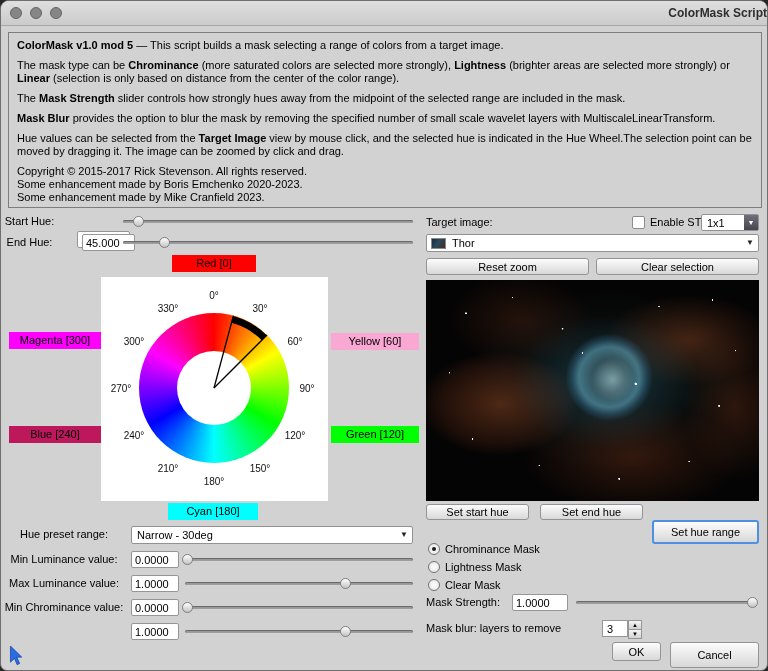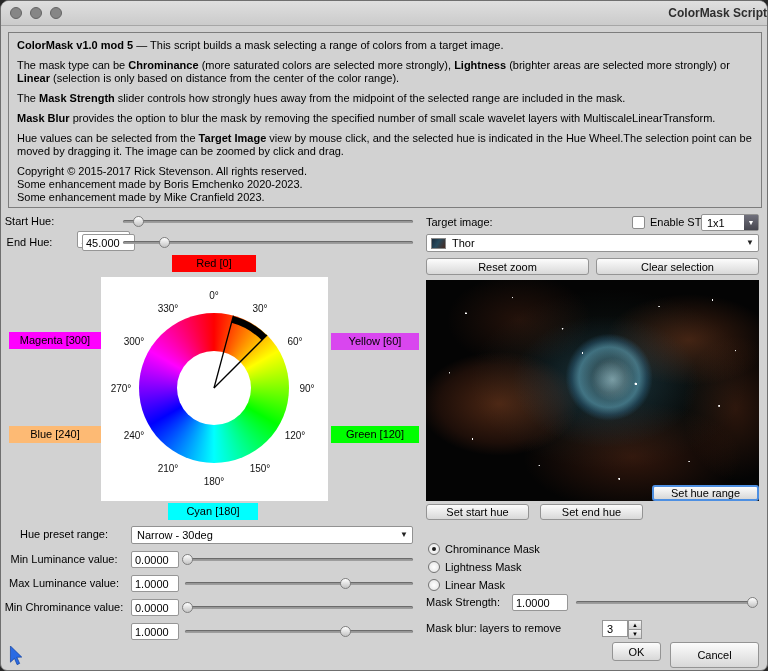--- a/index.html
+++ b/index.html
@@ -22,22 +22,22 @@
   .lbl { position:absolute; font-size:11px; height:17px; line-height:17px; white-space:nowrap; }
   .r { text-align:center; }
   .num { position:absolute; height:17px; border:1px solid #969696; background:#fff;
     font:11px "Liberation Sans","DejaVu Sans",sans-serif; padding:0 3px; border-radius:2px; }
   .slider { position:absolute; height:17px; }
   .track { position:absolute; left:0; right:0; top:7px; height:3px; background:#9d9d9d;
     border-radius:2px; box-shadow:inset 0 1px 1px rgba(0,0,0,.35); }
   .thumb { position:absolute; top:3px; width:11px; height:11px; margin-left:-5px;
     border-radius:50%; background:linear-gradient(#ffffff,#c4c4c4); border:1px solid #7f7f7f; }
   .clabel { position:absolute; height:17px; line-height:17px; text-align:center; font-size:11px; color:#000; }
-  .c-red{background:#ff0000} .c-magenta{background:#ff00ff} .c-yellow{background:#d946ef}
-  .c-blue{background:#fdba74} .c-green{background:#00ff00} .c-cyan{background:#00ffff}
+  .c-red{background:#ff0000} .c-magenta{background:#ff00ff} .c-yellow{background:#f9a8d4}
+  .c-blue{background:#be185d} .c-green{background:#00ff00} .c-cyan{background:#00ffff}
   .wheelbox { position:absolute; left:100px; top:276px; width:227px; height:224px; background:#fff; }
   .ring { position:absolute; left:38px; top:36px; width:150px; height:150px; border-radius:50%;
     background:conic-gradient(#f00,#ff0 60deg,#0f0 120deg,#0ff 180deg,#00f 240deg,#f0f 300deg,#f00 360deg); }
   .hole { position:absolute; left:76px; top:74px; width:74px; height:74px; border-radius:50%; background:#fff; }
   .sel { position:absolute; left:0; top:0; width:227px; height:224px; }
   .sel line { stroke:#000; stroke-width:1.3; }
   .sel path { stroke:#000; stroke-width:7; fill:none; }
   .tick { position:absolute; font-size:10px; transform:translate(-50%,-50%); color:#111; white-space:nowrap; }
   .combo { position:absolute; height:18px; background:#fff; border:1px solid #929292; border-radius:2px; }
   .combo-text { position:absolute; left:5px; top:0; line-height:16px; font-size:11px; white-space:nowrap; }
@@ -208,33 +208,33 @@
     <span class="combo-arrow">▼</span>
   </div>
 
   <button class="btn" style="left:425px;top:257px;width:163px">Reset zoom</button>
   <button class="btn" style="left:595px;top:257px;width:163px">Clear selection</button>
 
   <div class="nebula"></div>
 
   <button class="btn" style="left:425px;top:503px;width:103px;height:16px">Set start hue</button>
   <button class="btn" style="left:539px;top:503px;width:103px;height:16px">Set end hue</button>
-  <button class="btn primary" style="left:651px;top:484px;width:107px;height:16px">Set hue range</button>
+  <button class="btn primary" style="left:651px;top:519px;width:107px;height:24px">Set hue range</button>
 
   <div class="radio-row" style="left:427px;top:541px">
     <span class="radio on"></span>
     <span class="radio-label">Chrominance Mask</span>
   </div>
   <div class="radio-row" style="left:427px;top:559px">
     <span class="radio"></span>
     <span class="radio-label">Lightness Mask</span>
   </div>
   <div class="radio-row" style="left:427px;top:577px">
     <span class="radio"></span>
-    <span class="radio-label">Linear Mask</span>
+    <span class="radio-label">Clear Mask</span>
   </div>
 
   <div class="lbl" style="left:425px;top:593px">Mask Strength:</div>
   <input class="num" style="left: 511px; top: 593px; width: 56px;" value="1.0000">
   <div class="slider" style="left:575px;top:593px;width:180px">
     <div class="track"></div>
     <div class="thumb" style="left:98%"></div>
   </div>
 
   <div class="lbl" style="left:425px;top:619px">Mask blur: layers to remove</div>

